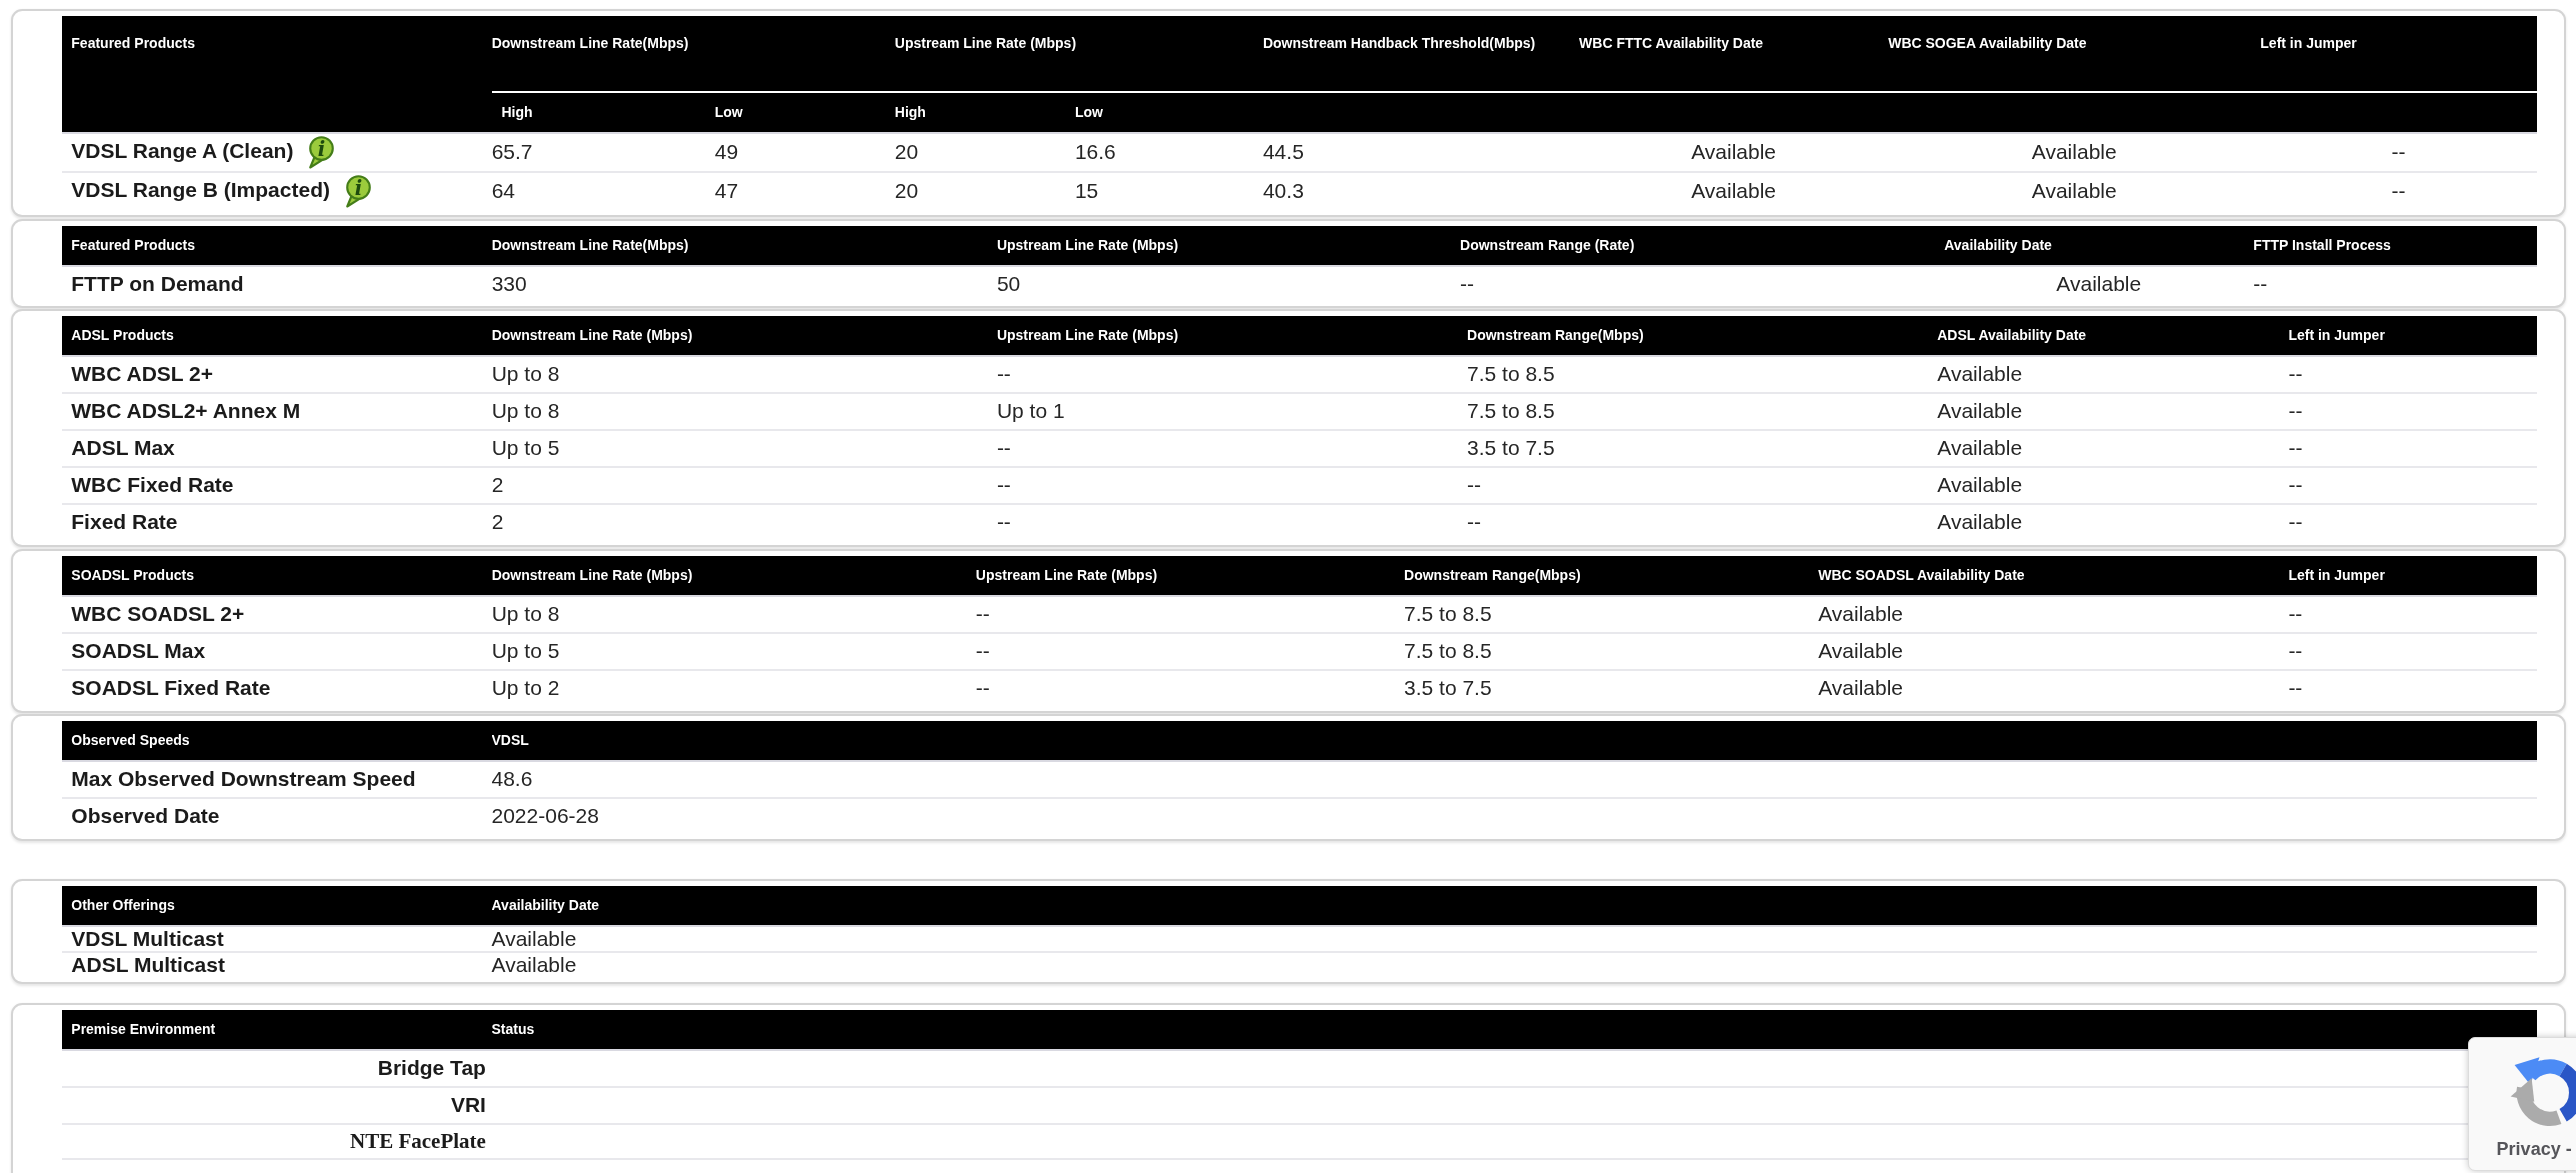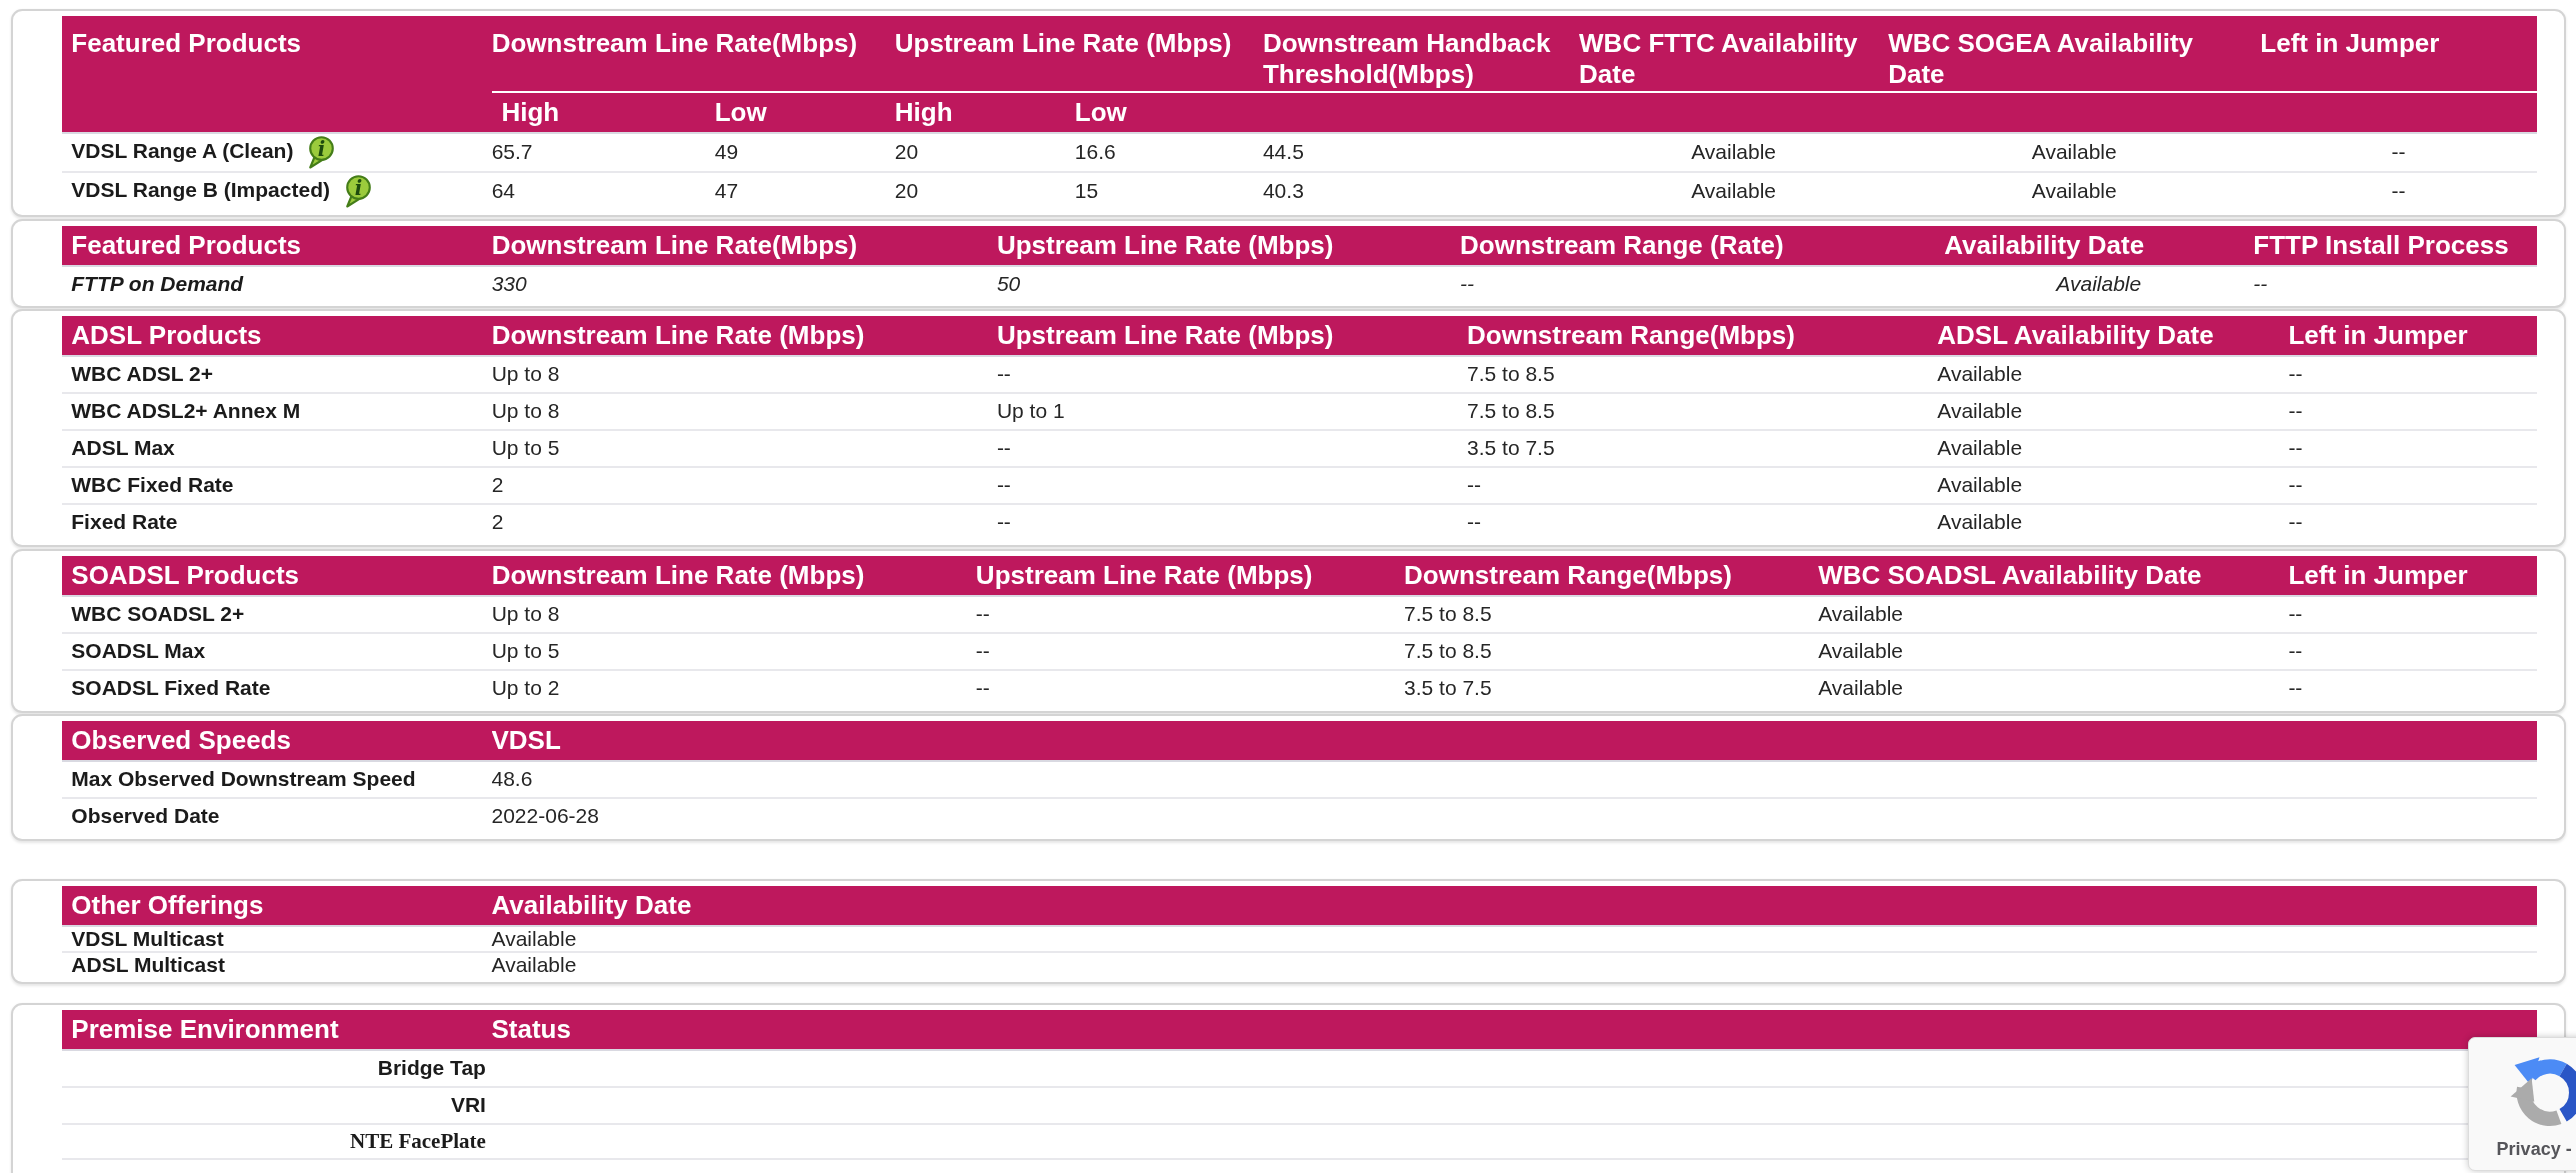--- a/index.html
+++ b/index.html
@@ -10,36 +10,36 @@
   .card{
     position:absolute;left:10.5px;width:2555px;box-sizing:border-box;
     background:#ffffff;border:2.1px solid #d4d4d4;border-radius:11.2px;
     box-shadow:0 1.4px 2.8px rgba(0,0,0,0.10);
     padding:4.9px 28px 4.9px 49px;
   }
   .c1{top:9px}.c2{top:219px}.c3{top:309px}.c4{top:549px}.c5{top:714px}.c6{top:879px}
   .c7{top:1003px;height:197px}
   table.tbl{border-collapse:separate;border-spacing:0;table-layout:fixed;width:2475px;}
   .tbl th{
-    background:#be185d;color:#ffffff;text-align:left;font-weight:bold;font-size:26px;
+    background:#000000;color:#ffffff;text-align:left;font-weight:bold;font-size:14px;
     box-sizing:border-box;height:39px;vertical-align:middle;padding:0 5.6px 0 0;
     overflow:hidden;
   }
   .tbl th:first-child{padding-left:9.8px;}
   .c1 thead tr.hrow1 th{height:77px;vertical-align:top;padding-top:12px;line-height:31px;}
   .c1 thead tr.hrow1 th:not(:first-child){border-bottom:2.8px solid #ffffff;}
   .c1 thead tr.hrow2 th{height:39px;vertical-align:middle;}
   .tbl td{
     box-sizing:border-box;height:37px;font-size:21px;color:#262626;background:#ffffff;
     vertical-align:middle;border-top:2.1px solid #e8e8ec;padding:0 5.6px 0 0;white-space:nowrap;
   }
   .tbl tbody tr:first-child td{border-top:2.1px solid #d9d9e1;}
   .tbl td:first-child{font-weight:bold;color:#1b1b1b;padding-left:9.8px;}
   .c1 tbody td{height:39px;}
-  .c2 tbody td{height:36px;font-style:italic;}
+  .c2 tbody td{height:36px;}
   .c3 tbody td{height:37px;}
   .c4 tbody td,.c5 tbody td{height:37px;}
   .c6 tbody td{height:24px;}
   .c7 tbody td{height:37px;text-align:right;}
   .c7 tbody tr:last-child td{border-bottom:2.1px solid #e8e8ec;font-family:Liberation Serif, serif;}
   .c1 tbody td:nth-child(n+7){text-align:center;padding-right:0;}
   .c2 tbody td:nth-child(5){text-align:center;padding-right:0;}
   .info-icon{display:inline-block;vertical-align:middle;margin-left:7px;line-height:0;}
   
   .recaptcha{

